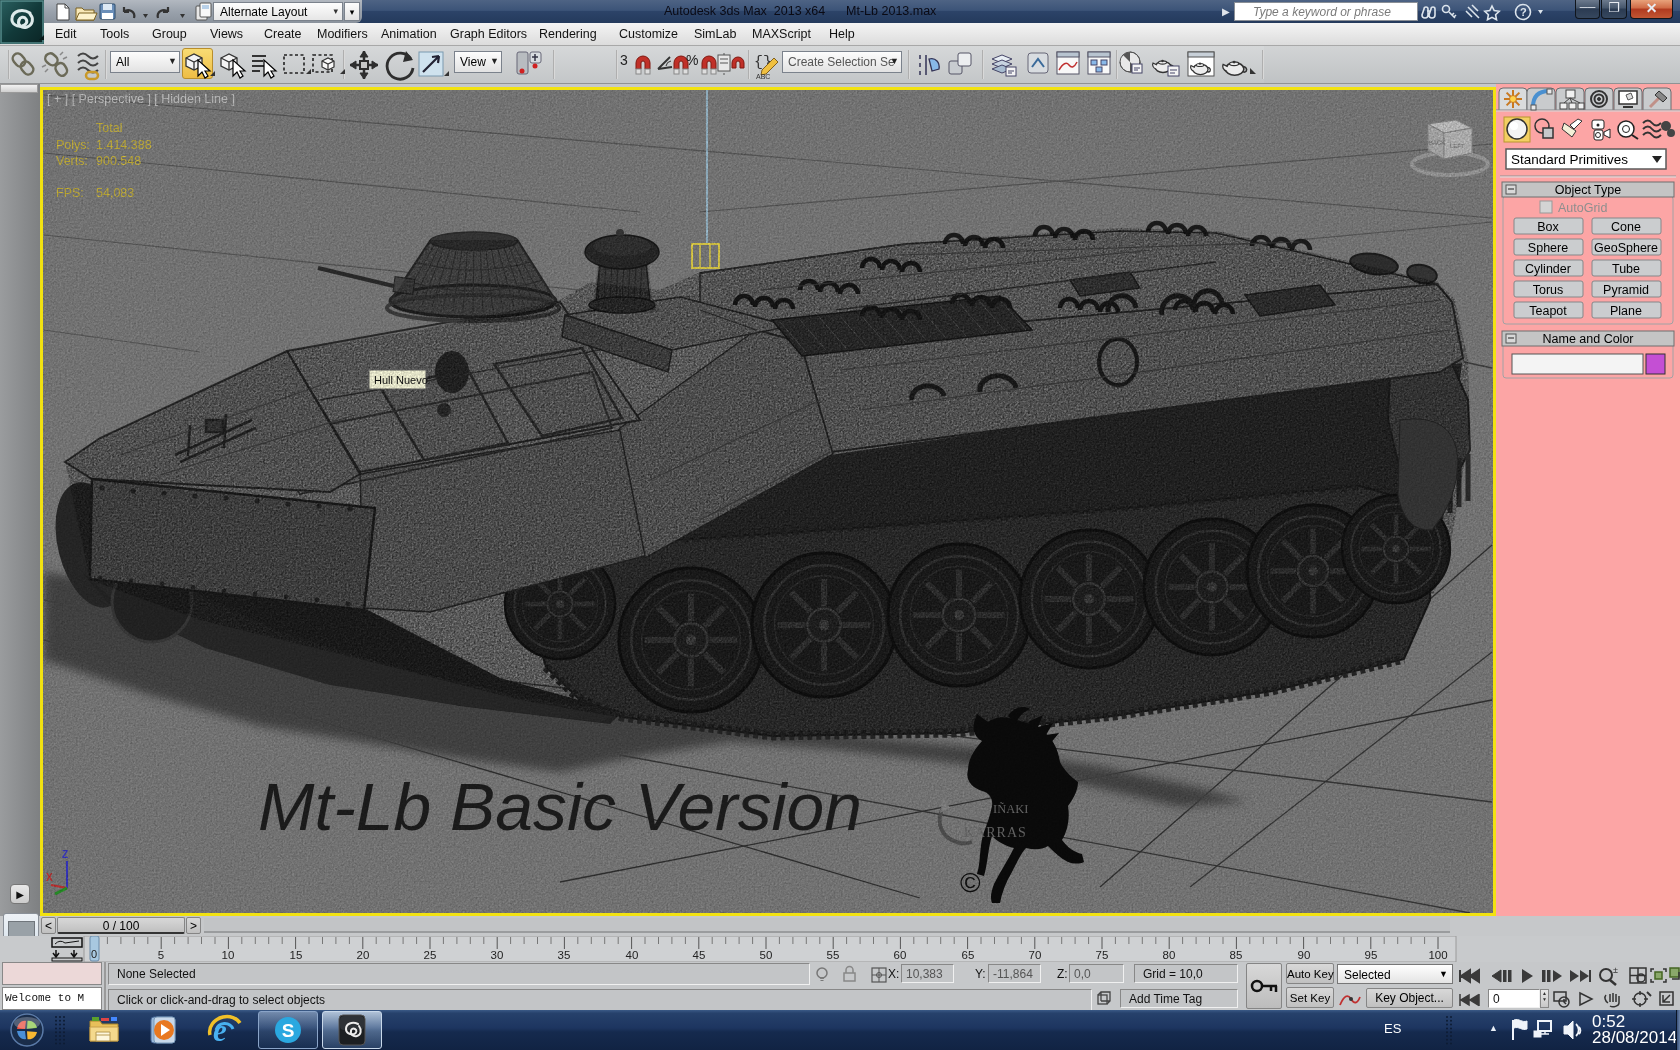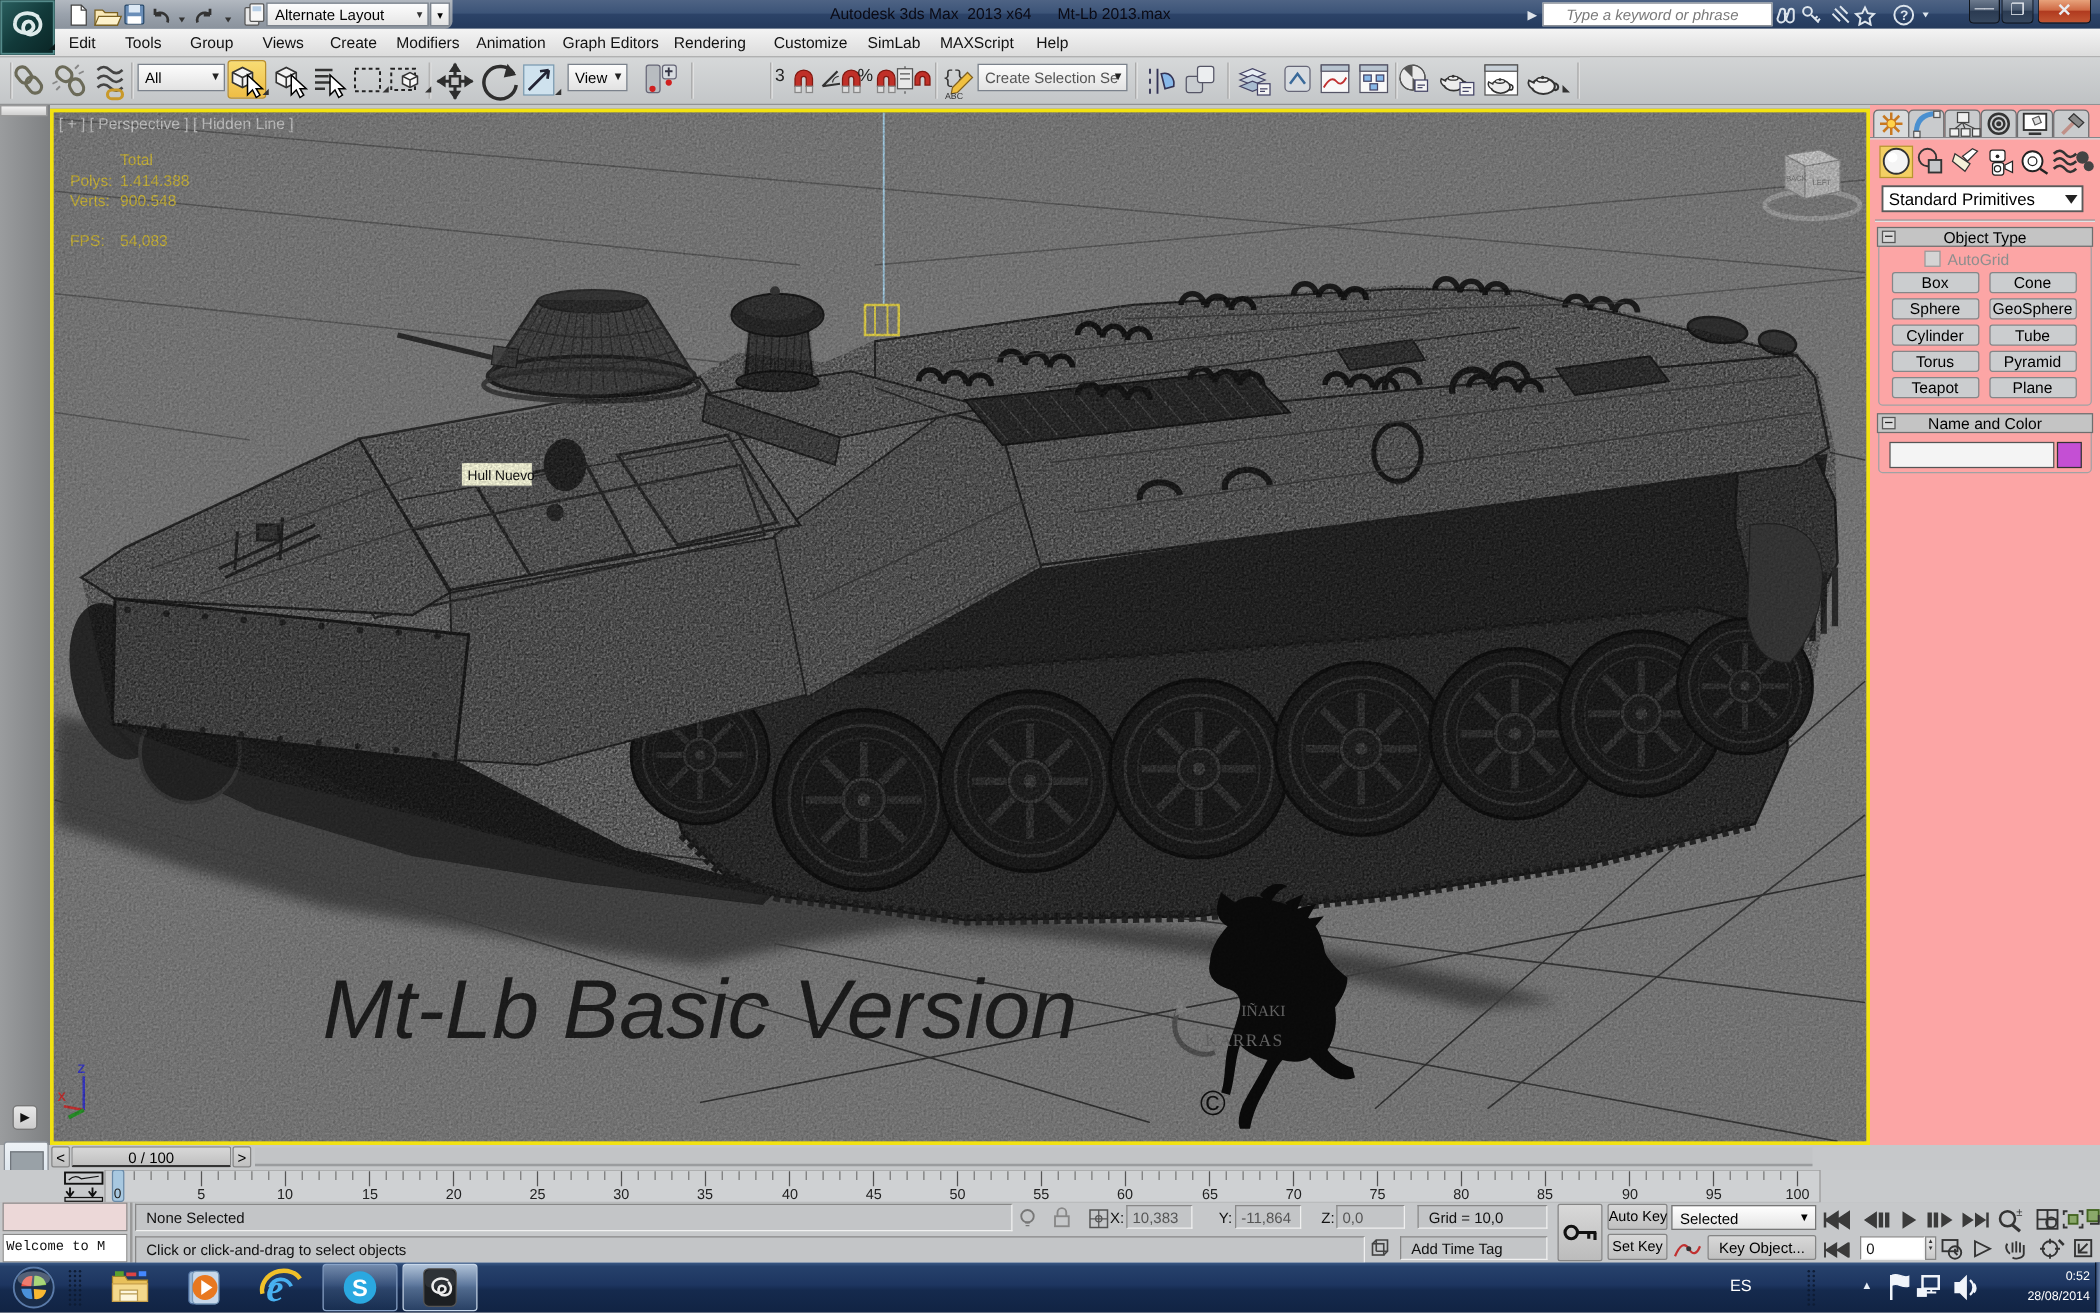--- a/index.html
+++ b/index.html
@@ -1082,17 +1082,17 @@
 <g stroke="#f0f4fa" fill="#f0f4fa">
 <path d="M3,2 l0,20" stroke-width="2"></path>
           <path d="M4,2 C9,0 12,5 17,3 L17,11 C12,13 9,8 4,10 Z"></path>
 <rect x="28" y="3" width="13" height="10" fill="none" stroke-width="2"></rect>
           <path d="M31,16 l8,0 M35,13 l0,3" stroke-width="1.5"></path>
           <rect x="24" y="13" width="7" height="6" fill="#f0f4fa"></rect>
 <path d="M54,8 L58,8 L63,3 L63,21 L58,16 L54,16 Z"></path>
 <path d="M66,6 a8,8 0 0 1 0,12 M69,9 a5,5 0 0 1 0,7" fill="none" stroke-width="1.8"></path>
 </g>
 </svg>
-<div class="abs" style="left:1592px;top:4px;width:80px;color:#fff;font-size:10px;text-align:right;line-height:16px">0:52<br>28/08/2014</div>
+<div class="abs" style="left:1592px;top:4px;width:80px;color:#fff;font-size:17px;text-align:left;line-height:16px">0:52<br>28/08/2014</div>
 <div class="abs" style="left:1676px;top:0;width:4px;height:40px;background:linear-gradient(90deg,#3a517a,#6a83a8);border-left:1px solid #0a1526"></div>
     </div>
 
 </div>
 
 </body></html>

